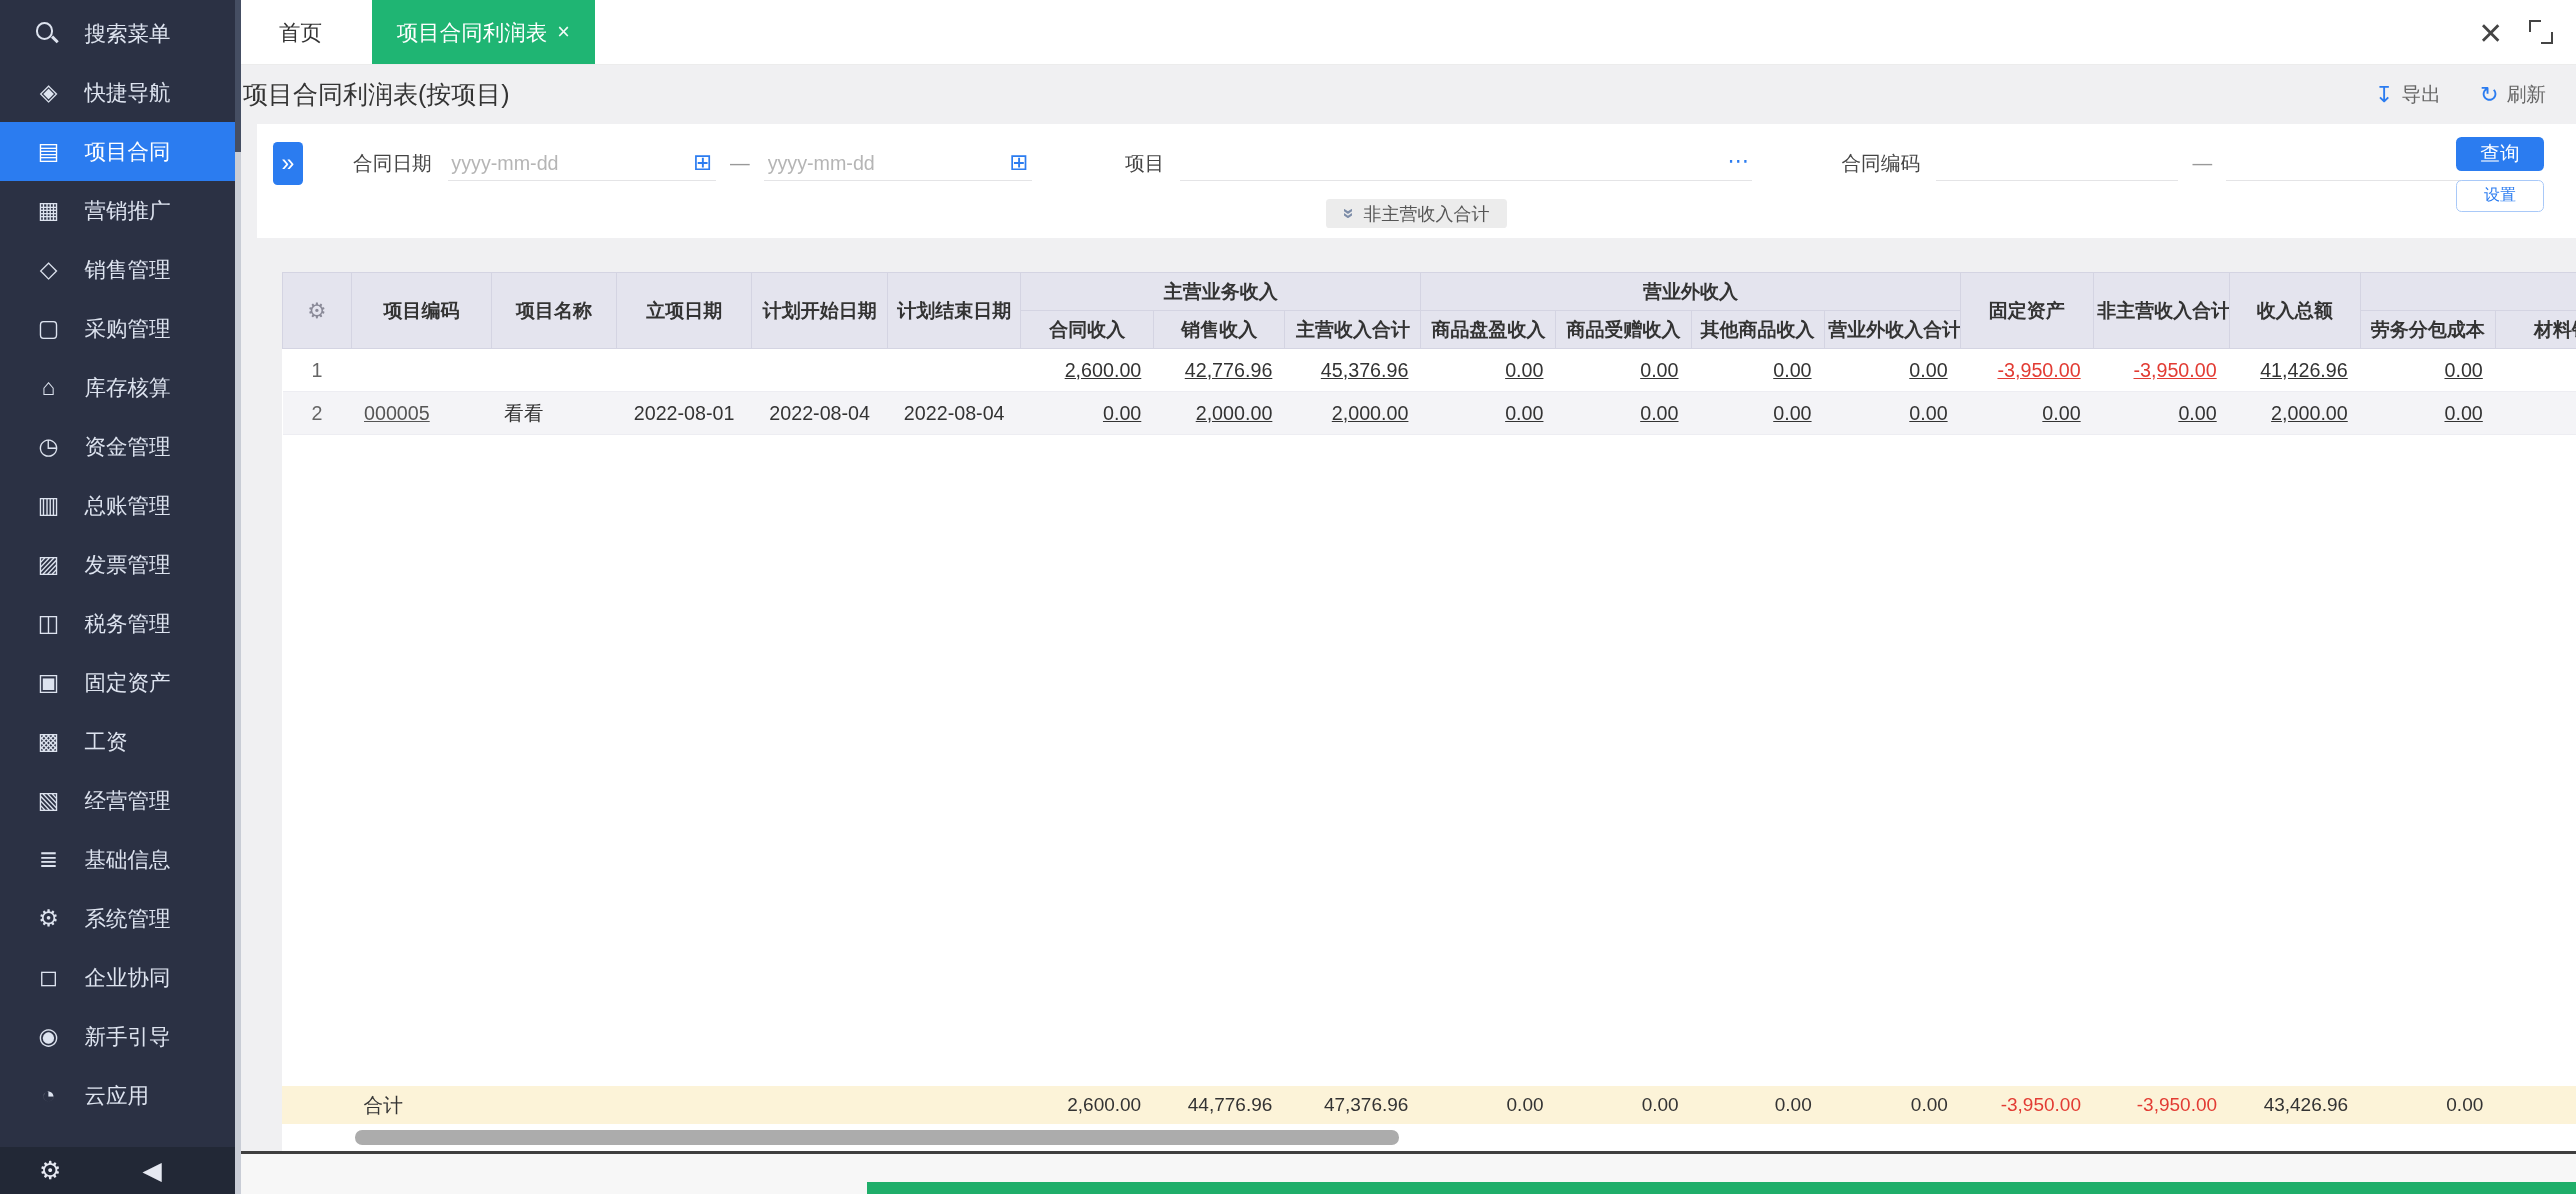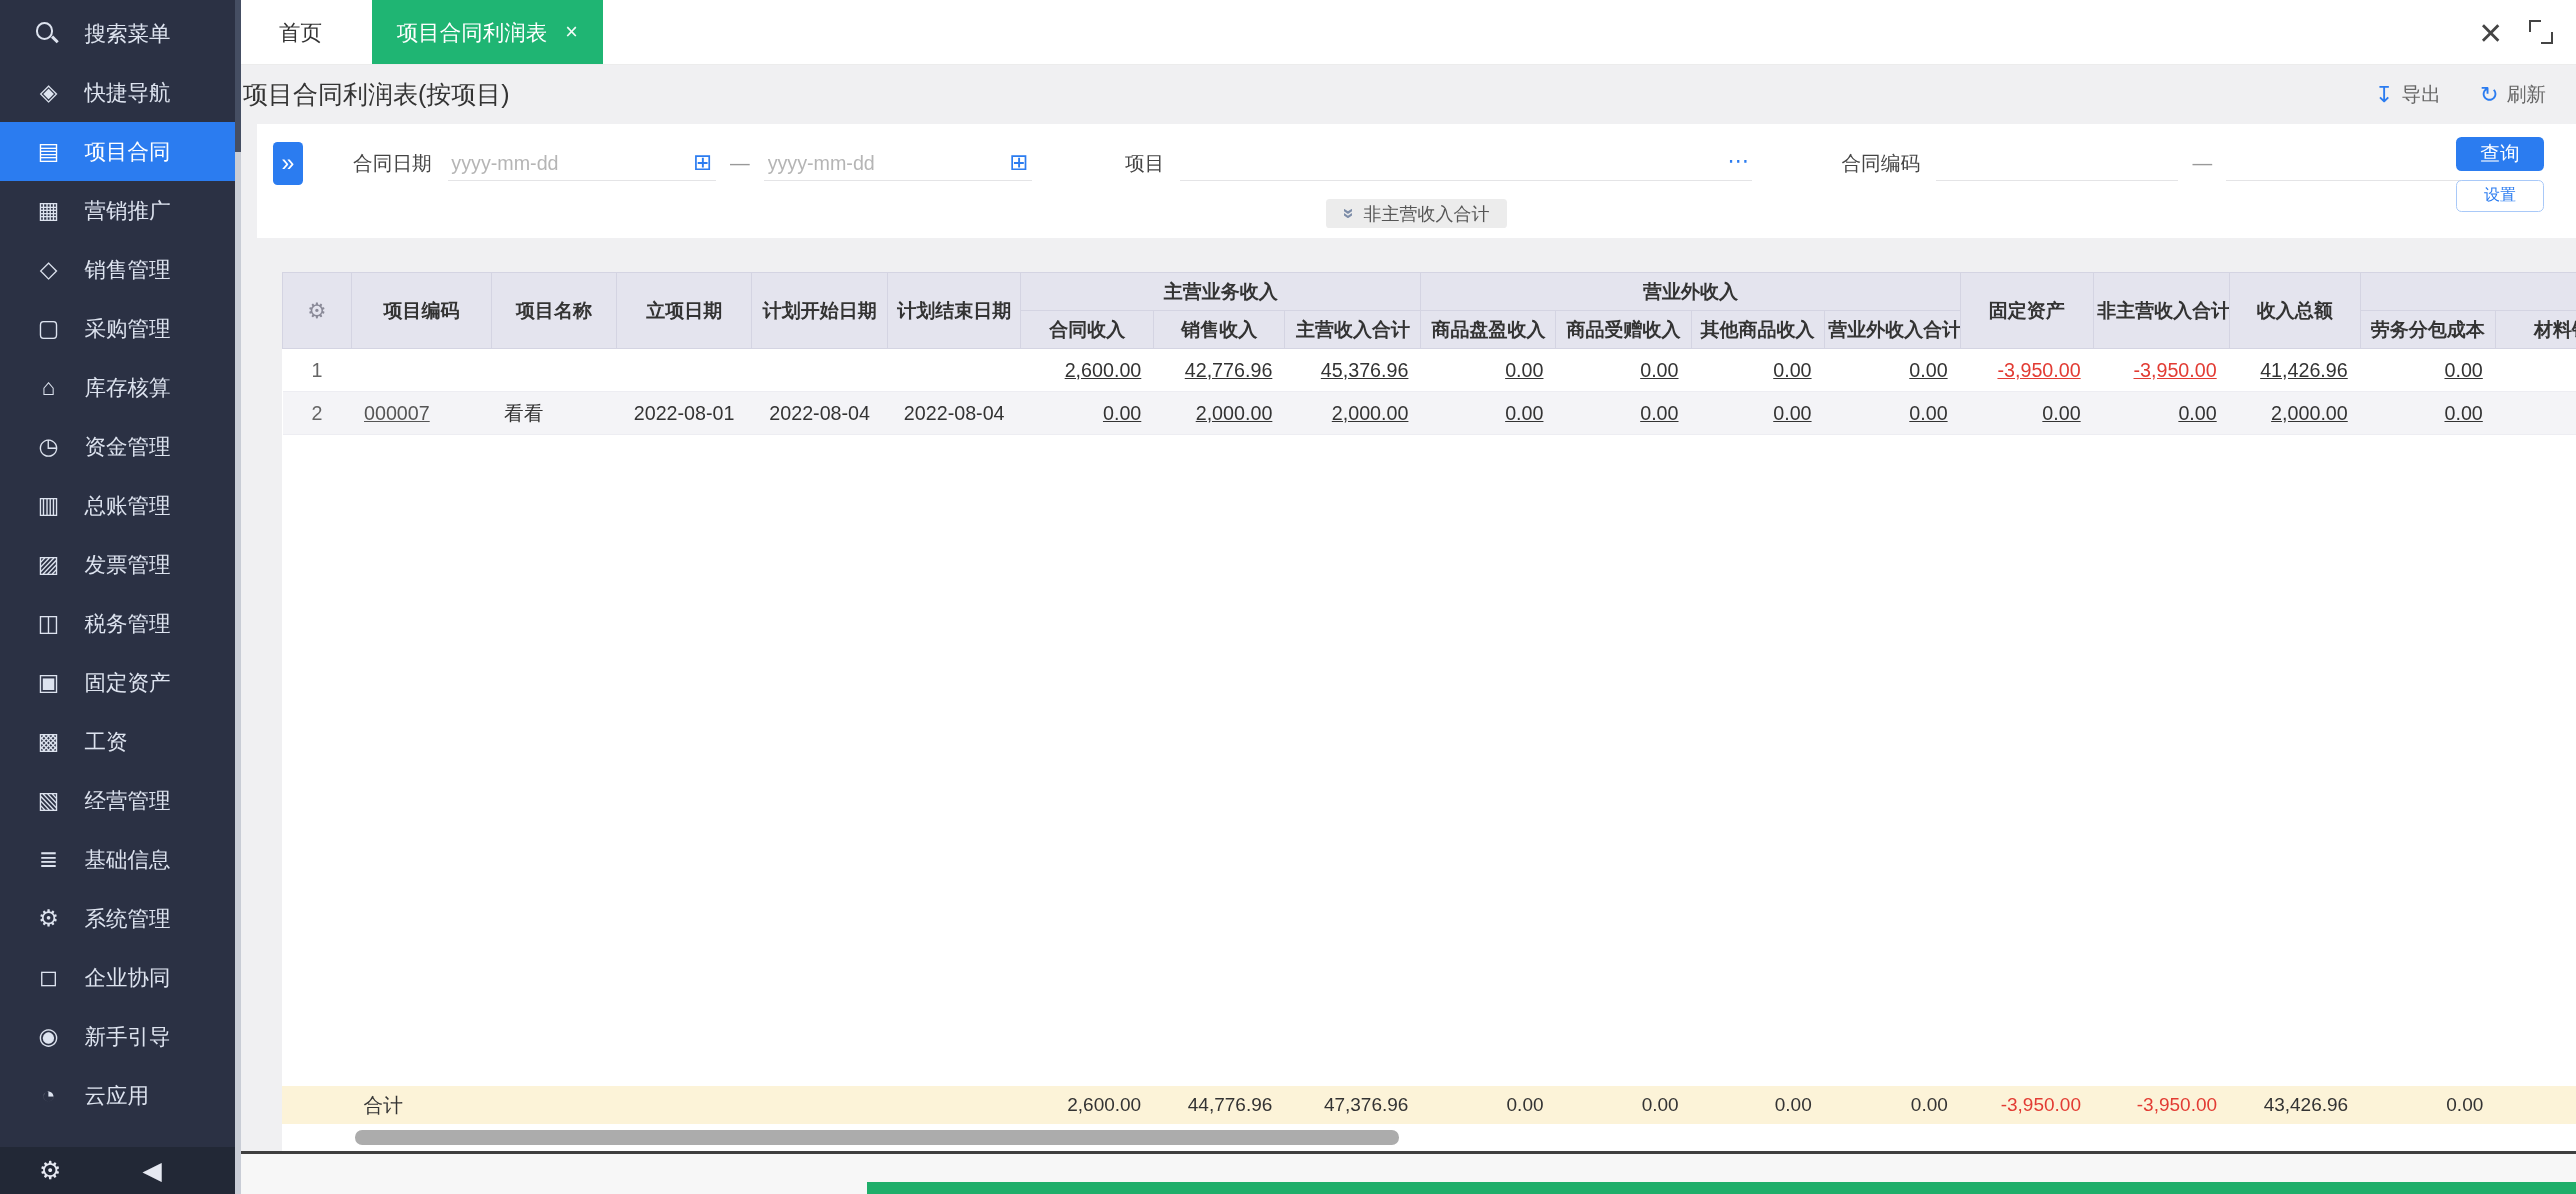--- a/index.html
+++ b/index.html
@@ -20,21 +20,21 @@
   .side-footer { height:47px; background:#222836; display:flex; align-items:center; padding:0 39px; gap:81px; font-size:25px; color:#e6e9f2; flex:none; }
   .side-scroll { position:absolute; right:0; top:0; width:6.3px; height:100%; background:#c9cdd6; }
   .side-scroll-thumb { width:100%; height:152px; background:#454e63; }
 
   
   .main { flex:1; display:flex; flex-direction:column; min-width:0; background:#f0f0f2; }
 
   
   .tabbar { height:65px; background:#ffffff; display:flex; align-items:stretch; padding-left:8px; position:relative; border-bottom:0.9px solid #ececec; flex:none; }
   .tab-home { padding:0 30px; display:flex; align-items:center; font-size:21.5px; color:#333; background:#fff; cursor:pointer; }
-  .tab-active { margin-left:19.7px; padding:0 25px; background:#1fb573; color:#fff; display:flex; align-items:center; gap:18px; font-size:21.5px; cursor:pointer;text-align:center; }
+  .tab-active { margin-left:19.7px; padding:0 25px; background:#1fb573; color:#fff; display:flex; align-items:center; gap:10px; font-size:21.5px; cursor:pointer;text-align:center; }
   .tab-close { font-size:21.5px; opacity:.95; cursor:pointer; }
   .win-icons { position:absolute; right:23px; top:0; bottom:0; display:flex; align-items:center; gap:27px; color:#444; }
   .win-close { font-size:39px; line-height:1; cursor:pointer; }
   .corner-box { position:relative; width:24px; height:24px; cursor:pointer; }
   .corner-box::before { content:""; position:absolute; left:0; top:0; width:9.8px; height:9.8px; border-left:2.7px solid #444; border-top:2.7px solid #444; }
   .corner-box::after { content:""; position:absolute; right:0; bottom:0; width:9.8px; height:9.8px; border-right:2.7px solid #444; border-bottom:2.7px solid #444; }
 
   
   .titlebar { height:59px; background:#f0f0f2; display:flex; align-items:center; padding:0 30px 0 2px; flex:none; }
   .page-title { font-size:25px; color:#333; }
@@ -325,21 +325,21 @@
               <td class="val"><span class="lnk">0.00</span></td>
               <td class="val"><span class="lnk">0.00</span></td>
               <td class="val"><span class="lnk neg">-3,950.00</span></td>
               <td class="val"><span class="lnk neg">-3,950.00</span></td>
               <td class="val"><span class="lnk">41,426.96</span></td>
               <td class="val"><span class="lnk">0.00</span></td>
               <td class="val"><span class="lnk">0.00</span></td>
             </tr>
             <tr class="stripe">
               <td class="num">2</td>
-              <td><span class="lnk code">000007</span></td>
+              <td><span class="lnk code">000005</span></td>
               <td>看看</td>
               <td class="ctr">2022-08-01</td>
               <td class="ctr">2022-08-04</td>
               <td class="ctr">2022-08-04</td>
               <td class="val"><span class="lnk">0.00</span></td>
               <td class="val"><span class="lnk">2,000.00</span></td>
               <td class="val"><span class="lnk">2,000.00</span></td>
               <td class="val"><span class="lnk">0.00</span></td>
               <td class="val"><span class="lnk">0.00</span></td>
               <td class="val"><span class="lnk">0.00</span></td>

